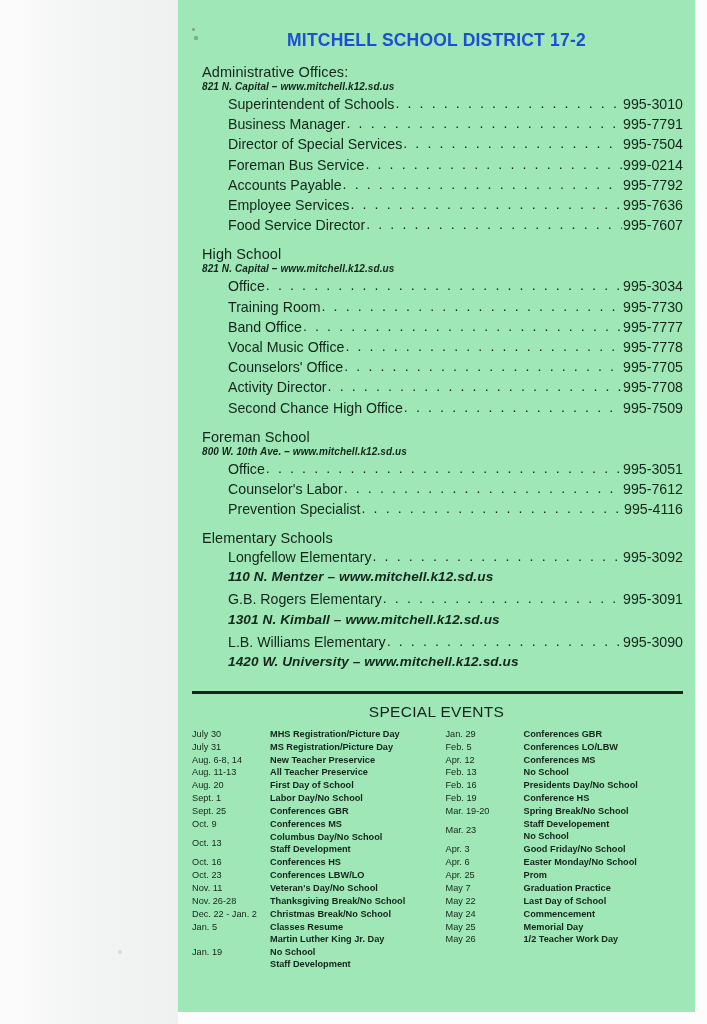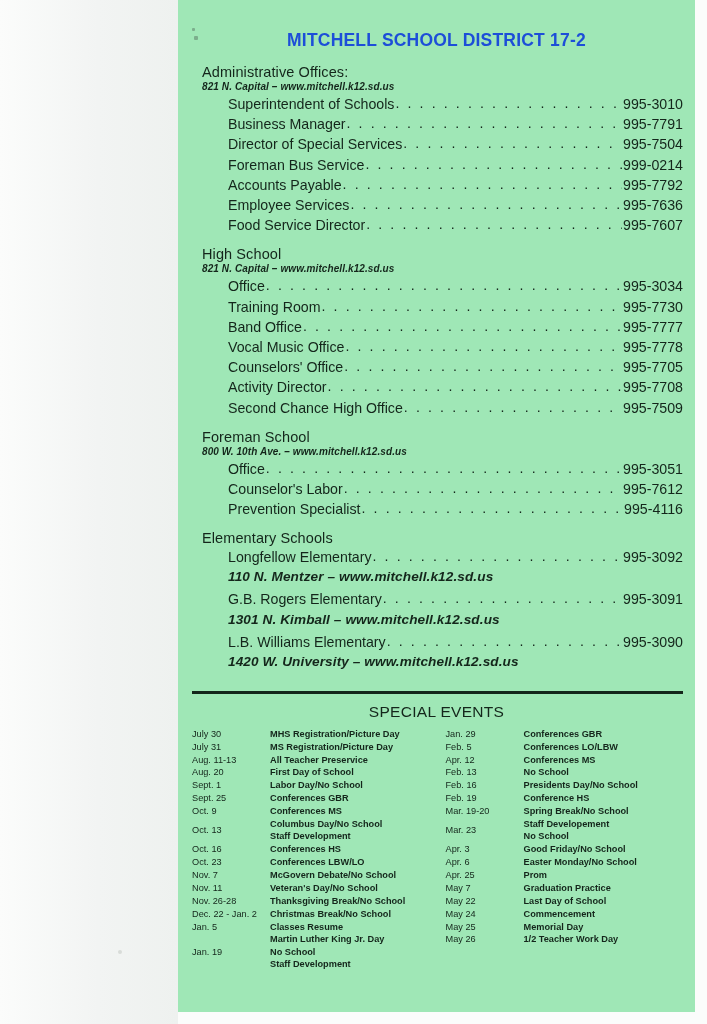--- a/index.html
+++ b/index.html
@@ -282,20 +282,26 @@
             <div>MHS Registration/Picture Day</div>
           </div>
         </div>
         <div class="ev-row">
           <div class="ev-date">July 31</div>
           <div class="ev-desc">
             <div>MS Registration/Picture Day</div>
           </div>
         </div>
         <div class="ev-row">
+          <div class="ev-date">Aug. 6-8, 14</div>
+          <div class="ev-desc">
+            <div>New Teacher Preservice</div>
+          </div>
+        </div>
+        <div class="ev-row">
           <div class="ev-date">Aug. 11-13</div>
           <div class="ev-desc">
             <div>All Teacher Preservice</div>
           </div>
         </div>
         <div class="ev-row">
           <div class="ev-date">Aug. 20</div>
           <div class="ev-desc">
             <div>First Day of School</div>
           </div>
@@ -328,26 +334,20 @@
         <div class="ev-row">
           <div class="ev-date">Oct. 16</div>
           <div class="ev-desc">
             <div>Conferences HS</div>
           </div>
         </div>
         <div class="ev-row">
           <div class="ev-date">Oct. 23</div>
           <div class="ev-desc">
             <div>Conferences LBW/LO</div>
-          </div>
-        </div>
-        <div class="ev-row">
-          <div class="ev-date">Nov. 7</div>
-          <div class="ev-desc">
-            <div>McGovern Debate/No School</div>
           </div>
         </div>
         <div class="ev-row">
           <div class="ev-date">Nov. 11</div>
           <div class="ev-desc">
             <div>Veteran's Day/No School</div>
           </div>
         </div>
         <div class="ev-row">
           <div class="ev-date">Nov. 26-28</div>

